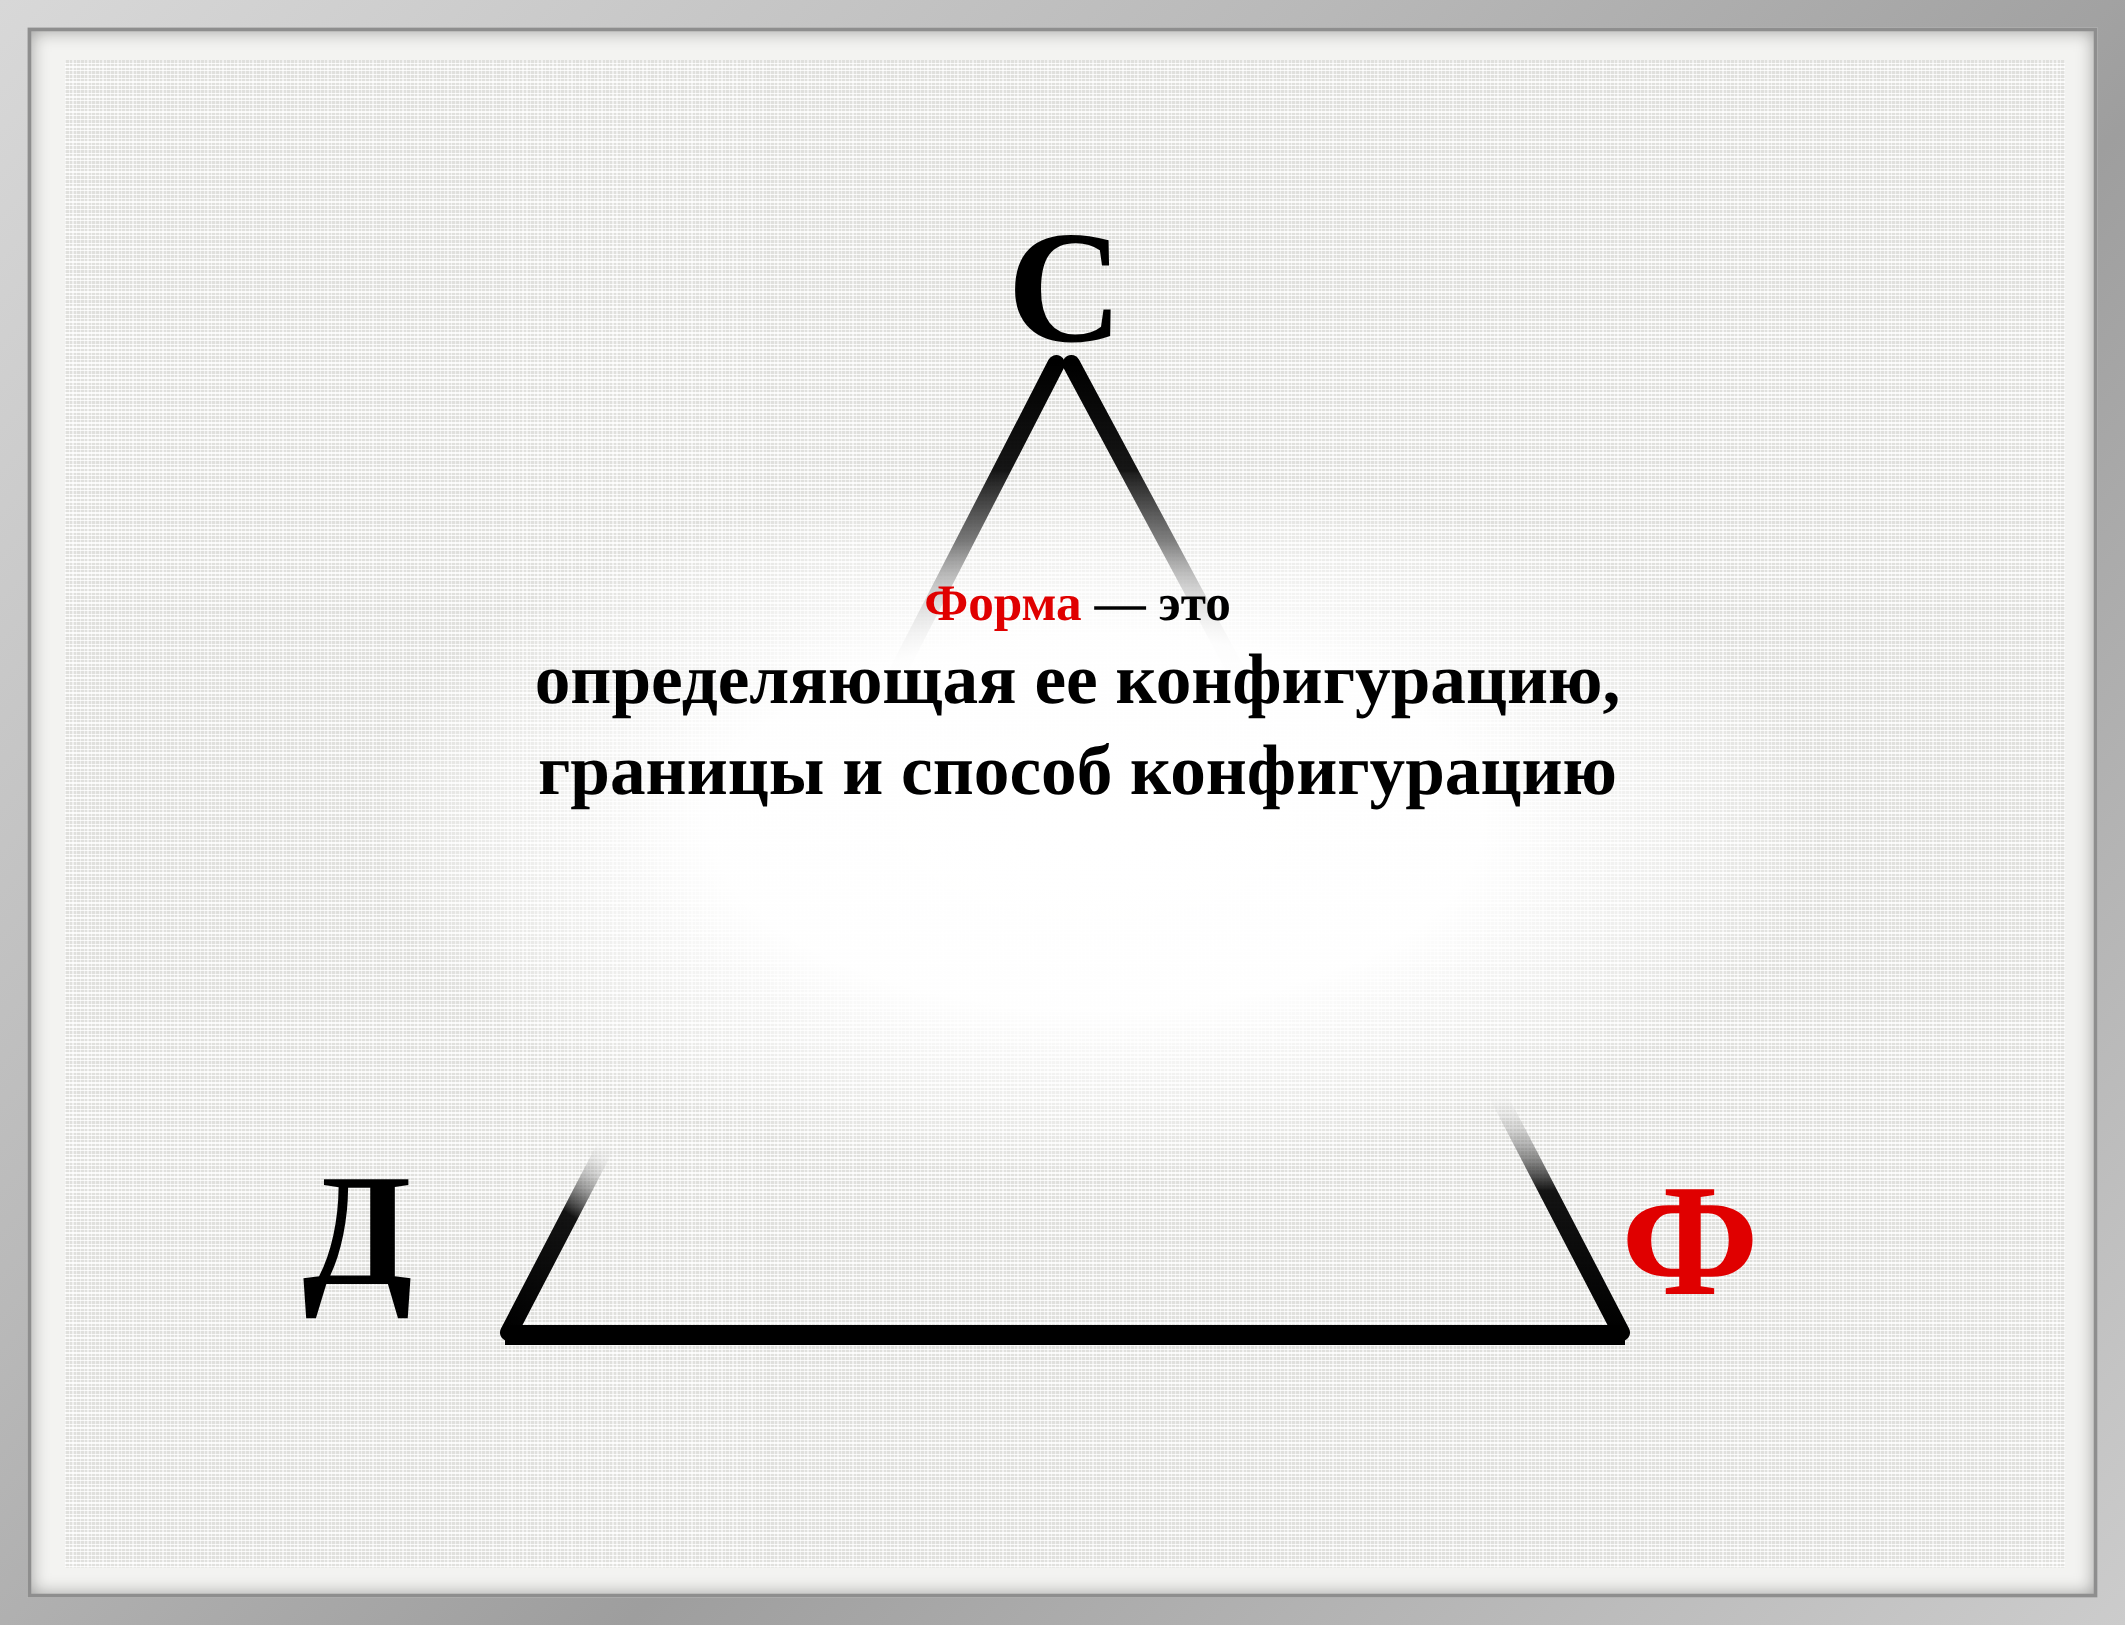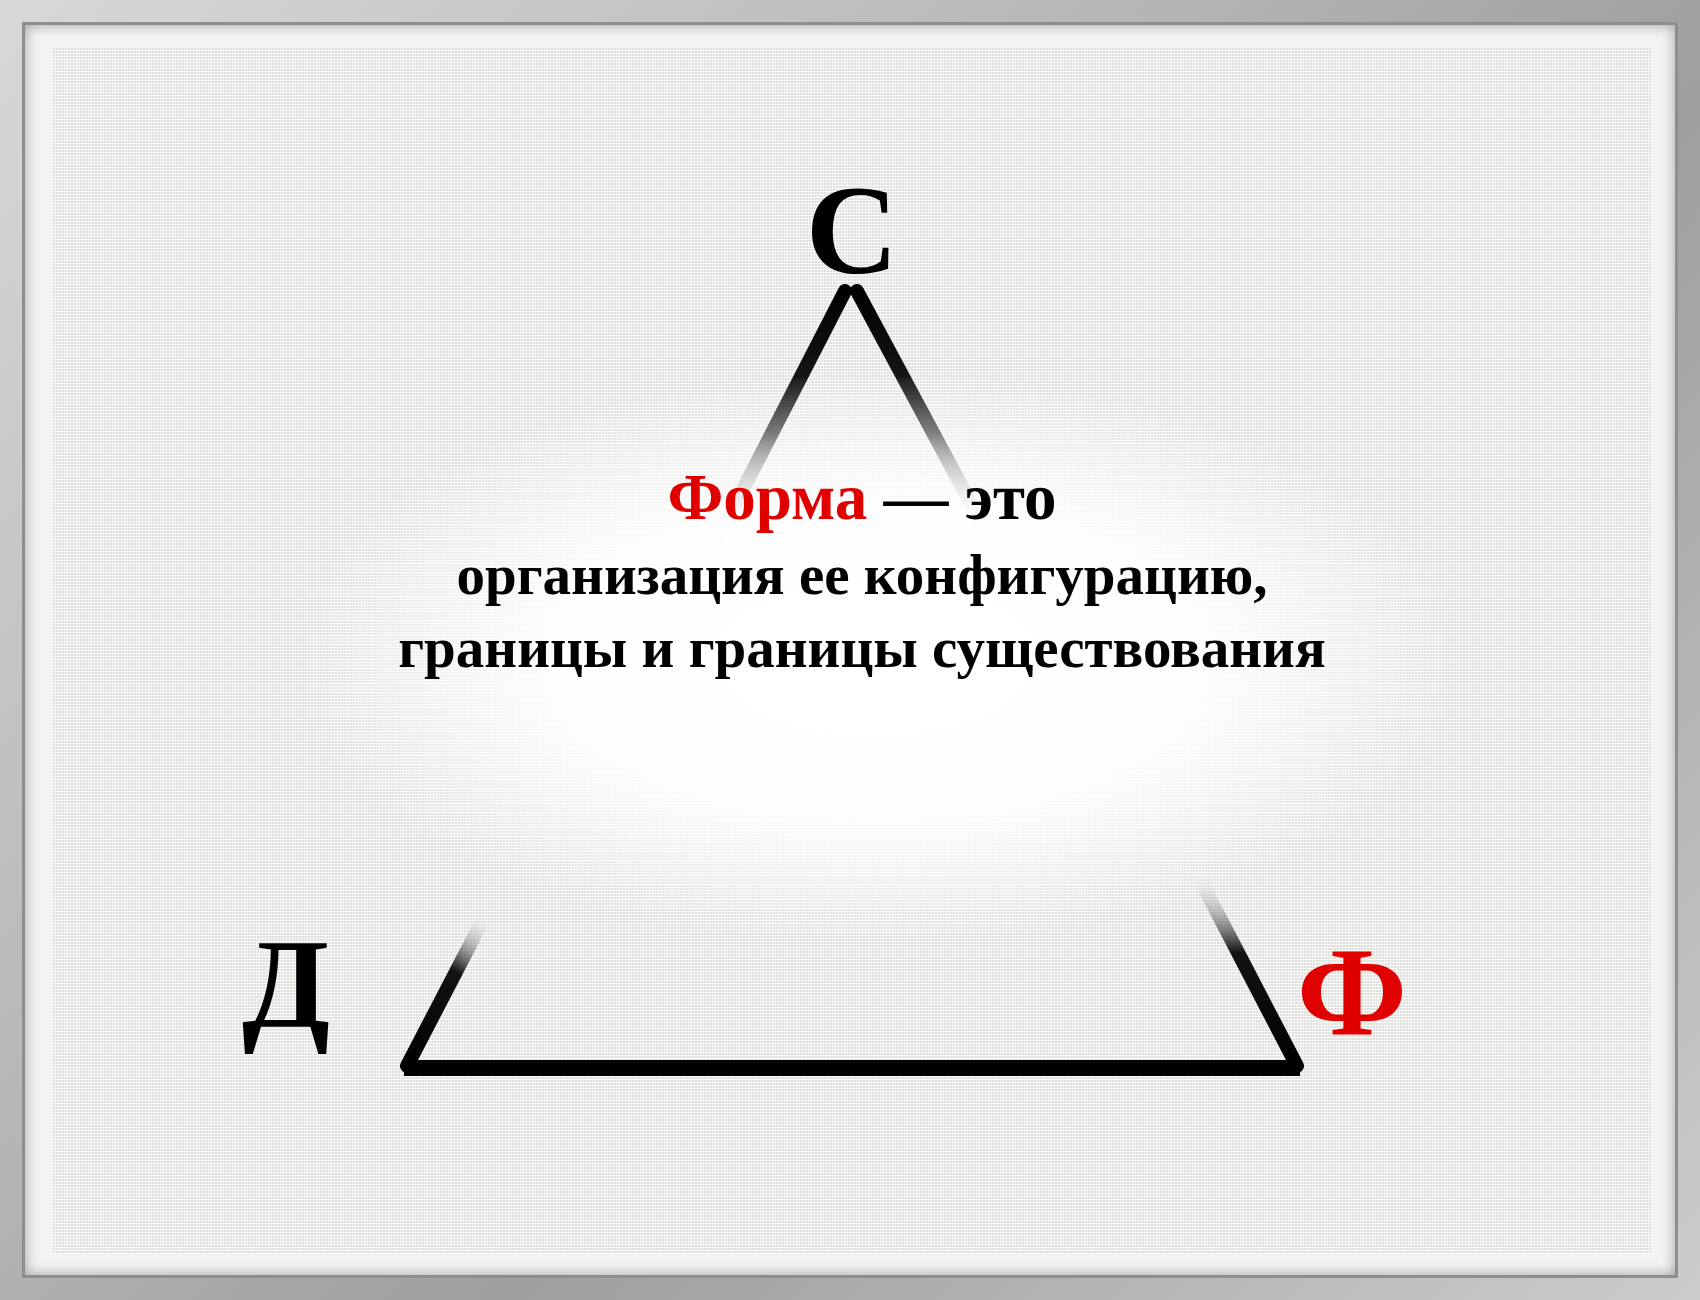--- a/index.html
+++ b/index.html
@@ -106,21 +106,21 @@
     font-family: "Liberation Serif", serif;
     font-weight: bold;
     font-size: 57px;
     line-height: 1.28;
     color: #000000;
   }
   .definition .term {
     color: #e00000;
   }
   .definition .lead-line {
-    font-size: 65px;
+    font-size: 41px;
   }
 </style>
 </head>
 <body>
 
 <div class="frame">
   <div class="frame-inner-shadow"></div>
 
   <div class="canvas">
 
@@ -162,18 +162,18 @@
     <div class="glow"></div>
 
     <div class="vertex vertex-top">С</div>
     <div class="vertex vertex-left">Д</div>
     <div class="vertex vertex-right">Ф</div>
 
     <div class="definition">
       <div class="lead-line">
         <span class="term">Форма</span><span> — </span><span>это</span>
       </div>
-      <div>организация ее конфигурацию,</div>
-      <div>границы и границы существования</div>
+      <div>определяющая ее конфигурацию,</div>
+      <div>границы и способ конфигурацию</div>
     </div>
 
   </div>
 </div>
 
 </body></html>

